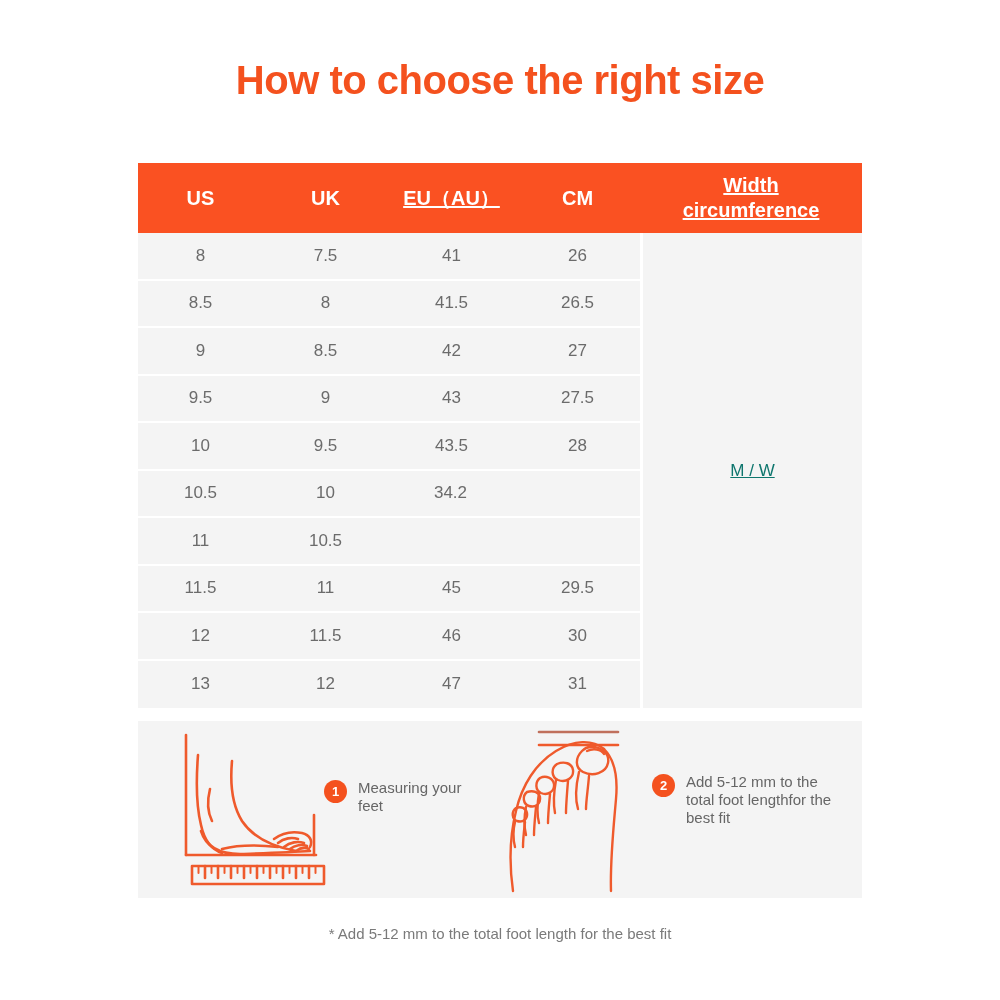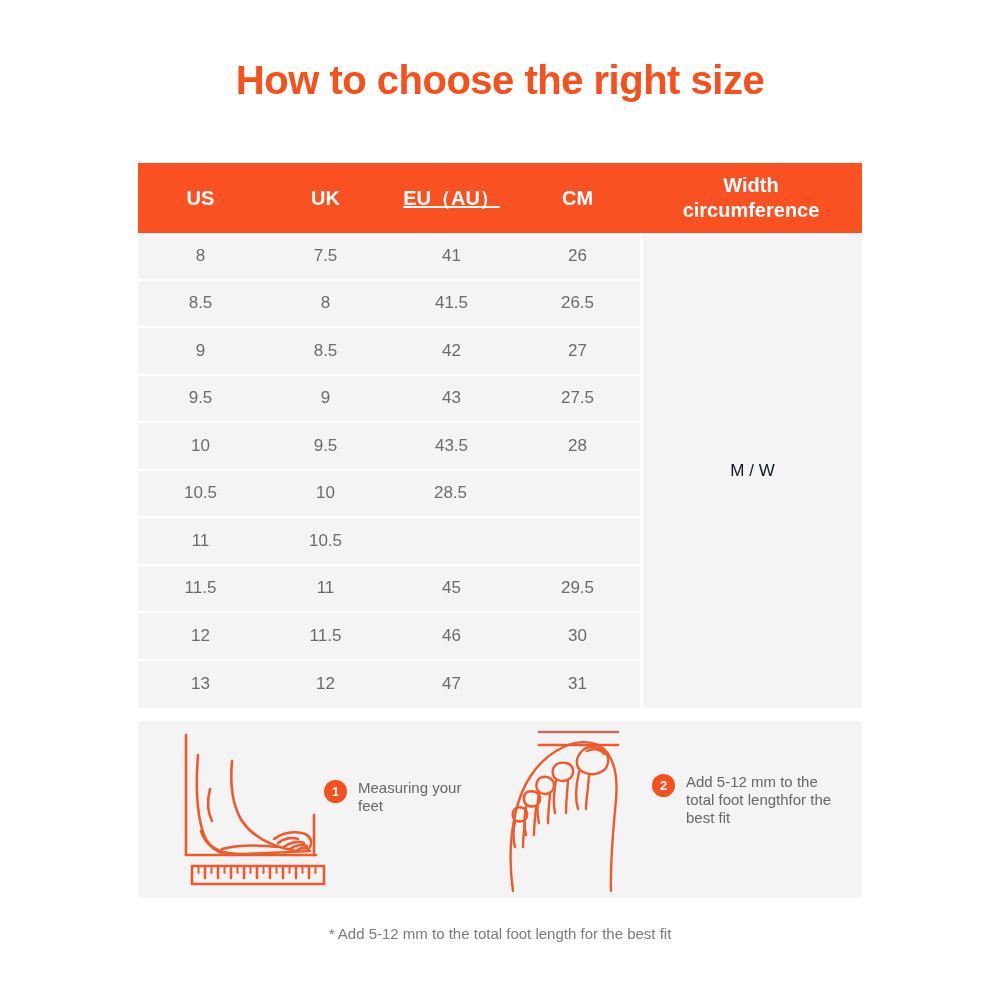--- a/index.html
+++ b/index.html
@@ -65,21 +65,21 @@
     text-align: center;
     line-height: 1.25;
   }
   .th-us, .th-uk, .th-eu, .th-cm { width: 125px; }
   .th-eu { width: 127px; text-decoration: underline; }
   .th-width {
     width: 222px;
     font-size: 18px;
     padding: 0 8px;
   }
-  .th-width .w-lines { display: block; }
+  .th-width .w-lines { display: block; text-decoration: underline; }
 
   
   .tbody {
     display: flex;
     width: 724px;
     align-items: stretch;
   }
 
   .tbody-left {
     width: 502px;
@@ -108,21 +108,22 @@
 
   .tbody-gap { width: 3px; background: #ffffff; }
 
   .tbody-right {
     width: 219px;
     background: #f4f4f4;
     display: flex;
     align-items: center;
     justify-content: center;
     font-size: 17px;
-    color: #0f172a;
+    color: #0f766e;
+    text-decoration: underline;
   }
 
   
   .illus-panel {
     position: absolute;
     left: 138px;
     top: 721px;
     width: 724px;
     height: 177px;
     background: #f4f4f4;
@@ -234,21 +235,21 @@
             </div>
             <div class="trow">
               <div class="td">10</div>
               <div class="td">9.5</div>
               <div class="td td-eu">43.5</div>
               <div class="td">28</div>
             </div>
             <div class="trow">
               <div class="td">10.5</div>
               <div class="td">10</div>
-              <div class="td">28.5</div>
+              <div class="td">34.2</div>
             </div>
             <div class="trow">
               <div class="td">11</div>
               <div class="td">10.5</div>
             </div>
             <div class="trow">
               <div class="td">11.5</div>
               <div class="td">11</div>
               <div class="td td-eu">45</div>
               <div class="td">29.5</div>

